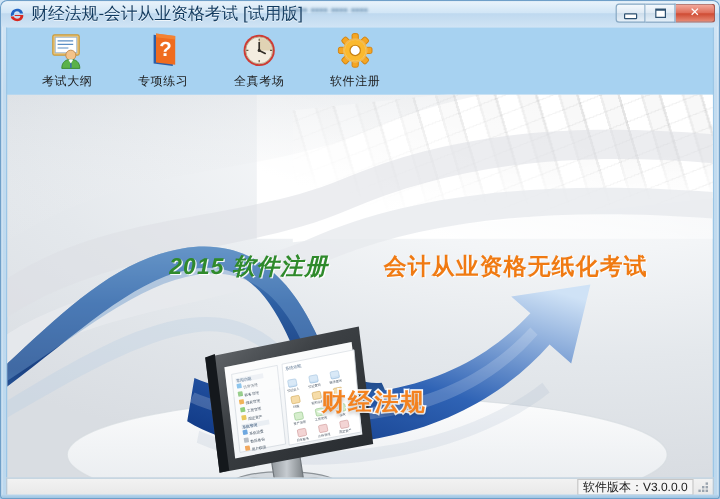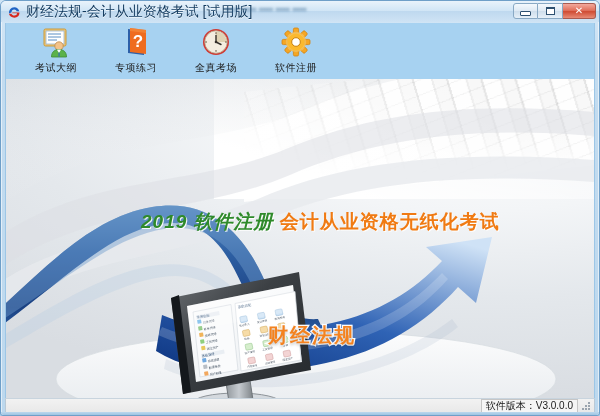--- a/index.html
+++ b/index.html
@@ -123,21 +123,21 @@
   }
   
   .sweep{position:absolute;left:0;top:0;width:590px;height:319px;}
   
   .headline{
     position:absolute;left:135px;top:130px;white-space:nowrap;
     font-size:19px;font-weight:bold;font-style:italic;
     letter-spacing:1px;
   }
   .hl-green{color:#2f8a2b;text-shadow:1px 1px 0 rgba(255,255,255,.9);}
-  .hl-orange{color:#f07a12;font-style:normal;text-shadow:1px 1px 0 rgba(255,255,255,.9);}
+  .hl-orange{color:#f07a12;font-style:normal;text-shadow:1px 1px 0 rgba(255,255,255,.9);margin-left:40px;}
   
   .subject{
     position:absolute;left:262px;top:222px;
     font-size:20px;font-weight:bold;color:#f4821f;
     letter-spacing:2px;white-space:nowrap;
     -webkit-text-stroke:2.5px #ffffff;
     paint-order:stroke fill;
     text-shadow:0 2px 3px rgba(0,0,0,.22);
     margin-top:21px;
   }
@@ -327,21 +327,21 @@
                L470 224 L486 158 L420 168 L436 182
                C408 212 372 234 326 244 C262 258 198 254 156 236 Z" fill="url(#gArrow)"></path>
       <path d="M156 248 C198 266 262 270 326 256 C372 246 408 224 436 194 L442 200
                C414 232 376 256 328 266 C262 280 196 276 152 256 Z" fill="#ffffff" opacity=".18"></path>
 
       <path d="M160 280 C206 300 266 302 330 290 C378 280 418 262 446 240 L452 248
                C422 272 380 290 332 300 C266 314 204 310 158 290 Z" fill="#9fb4c9" opacity=".18"></path>
     </svg>
 
     <div class="headline">
-      <span class="hl-green">2019</span>
+      <span class="hl-green">2015</span>
       <span class="hl-green">软件注册</span>
       <span class="hl-orange">会计从业资格无纸化考试</span>
     </div>
 
     <svg class="monitor" viewBox="0 0 170 160">
       <defs>
         <linearGradient id="bezel" x1="0" y1="0" x2="1" y2="1">
           <stop offset="0" stop-color="#6e7276"></stop>
           <stop offset="0.4" stop-color="#3c4044"></stop>
           <stop offset="1" stop-color="#24282c"></stop>

